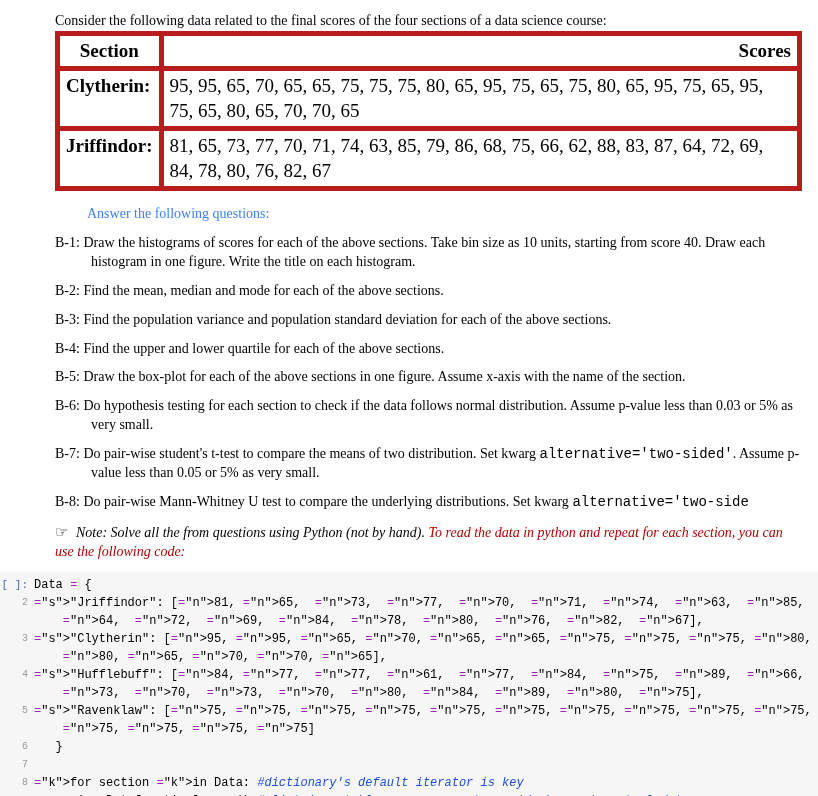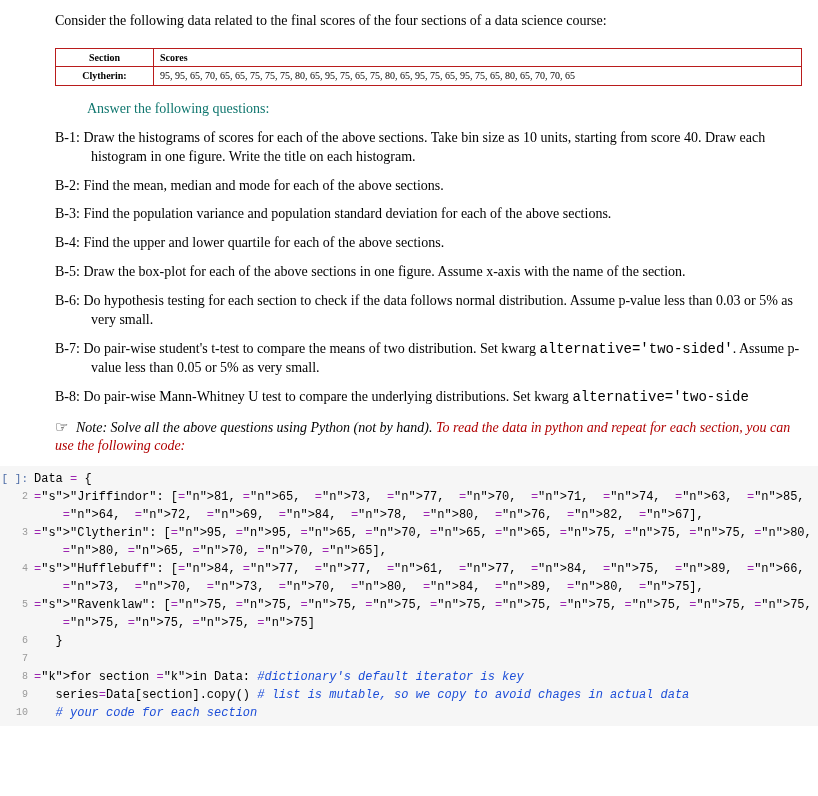--- a/index.html
+++ b/index.html
@@ -6,45 +6,45 @@
     font-family: "Times New Roman", Georgia, serif;
     font-size: 14px;
     color: #000;
     margin: 0;
     padding: 12px 16px 16px 55px;
     background: #fff;
     width: 818px;
     box-sizing: border-box;
     line-height: 1.35;
   }
-  .intro { margin-bottom: 17px; }
+  .intro { margin-bottom: 0; }
   table.scores {
     border-collapse: collapse;
     width: 100%;
     margin-bottom: 14px;
   }
   table.scores td, table.scores th {
-    border: 1px solid #b91c1c;
+    border: 5px solid #b91c1c;
     padding: 2px 6px;
     vertical-align: top;
-    font-size: 10px;
+    font-size: 19px;
   }
   table.scores th {
     font-weight: bold;
     text-align: center;
   }
   table.scores td.section-name {
     font-weight: bold;
-    text-align: center;
+    text-align: left;
     white-space: nowrap;
     width: 85px;
     margin-top: 33px;
   }
   .answer-heading {
-    color: #0f766e;
+    color: #3b82f6;
     margin: 6px 0 10px 32px;
   }
   .question {
     color: #000000;
     margin: 0 0 10px 0;
     padding-left: 36px;
     text-indent: -36px;
   }
   .question .code { font-family: "Courier New", monospace; }
   .note-block {
@@ -93,25 +93,29 @@
 </style>
 </head>
 <body>
 
 <div class="intro">Consider the following data related to the final scores of the four sections of a data science course:</div>
 
 <table class="scores">
   <tbody>
       <tr>
     <th>Section</th>
-    <th style="text-align:left">Scores</th>
+    <th style="text-align:right">Scores</th>
   </tr>
   <tr>
     <td class="section-name">Clytherin:</td>
     <td class="scores-cell">95, 95, 65, 70, 65, 65, 75, 75, 75, 80, 65, 95, 75, 65, 75, 80, 65, 95, 75, 65, 95, 75, 65, 80, 65, 70, 70, 65</td>
+  </tr>
+  <tr>
+    <td class="section-name">Jriffindor:</td>
+    <td class="scores-cell">81, 65, 73, 77, 70, 71, 74, 63, 85, 79, 86, 68, 75, 66, 62, 88, 83, 87, 64, 72, 69, 84, 78, 80, 76, 82, 67</td>
   </tr>
 </tbody>
   </table>
 
 <div class="answer-heading">Answer the following questions:</div>
 
 <div class="question">B-1: Draw the histograms of scores for each of the above sections. Take bin size as 10 units, starting from score 40. Draw each histogram in one figure. Write the title on each histogram.</div>
 <div class="question">B-2: Find the mean, median and mode for each of the above sections.</div>
 <div class="question">B-3: Find the population variance and population standard deviation for each of the above sections.</div>
 <div class="question">B-4: Find the upper and lower quartile for each of the above sections.</div>
@@ -119,21 +123,21 @@
 <div class="question">B-6: Do hypothesis testing for each section to check if the data follows normal distribution. Assume p-value less than 0.03 or 5% as very small.</div>
 <div class="question">
   <span>B-7: Do pair-wise student's t-test to compare the means of two distribution. Set kwarg </span><span class="code">alternative='two-sided'</span><span>. Assume p-value less than 0.05 or 5% as very small.</span>
 </div>
 <div class="question">
   <span>B-8: Do pair-wise Mann-Whitney U test to compare the underlying distributions. Set kwarg </span><span class="code">alternative='two-side</span><br>
 </div>
 
 <div class="note-block">
   <span class="hand">☞</span>
-  <span>Note: Solve all the above questions using Python (not by hand).</span>
+  <span>Note: Solve all the from questions using Python (not by hand).</span>
   <span class="note-em">To read the data in python and repeat for each section, you can use the following code:</span>
 </div>
 
 <div class="code-area" id="code-area">
     <div class="code-line">
       <div class="gutter prompt">[ ]:</div>
       <div class="code">Data <span class="op">=</span> {</div>
     </div>
     <div class="code-line">
       <div class="gutter">2</div>

